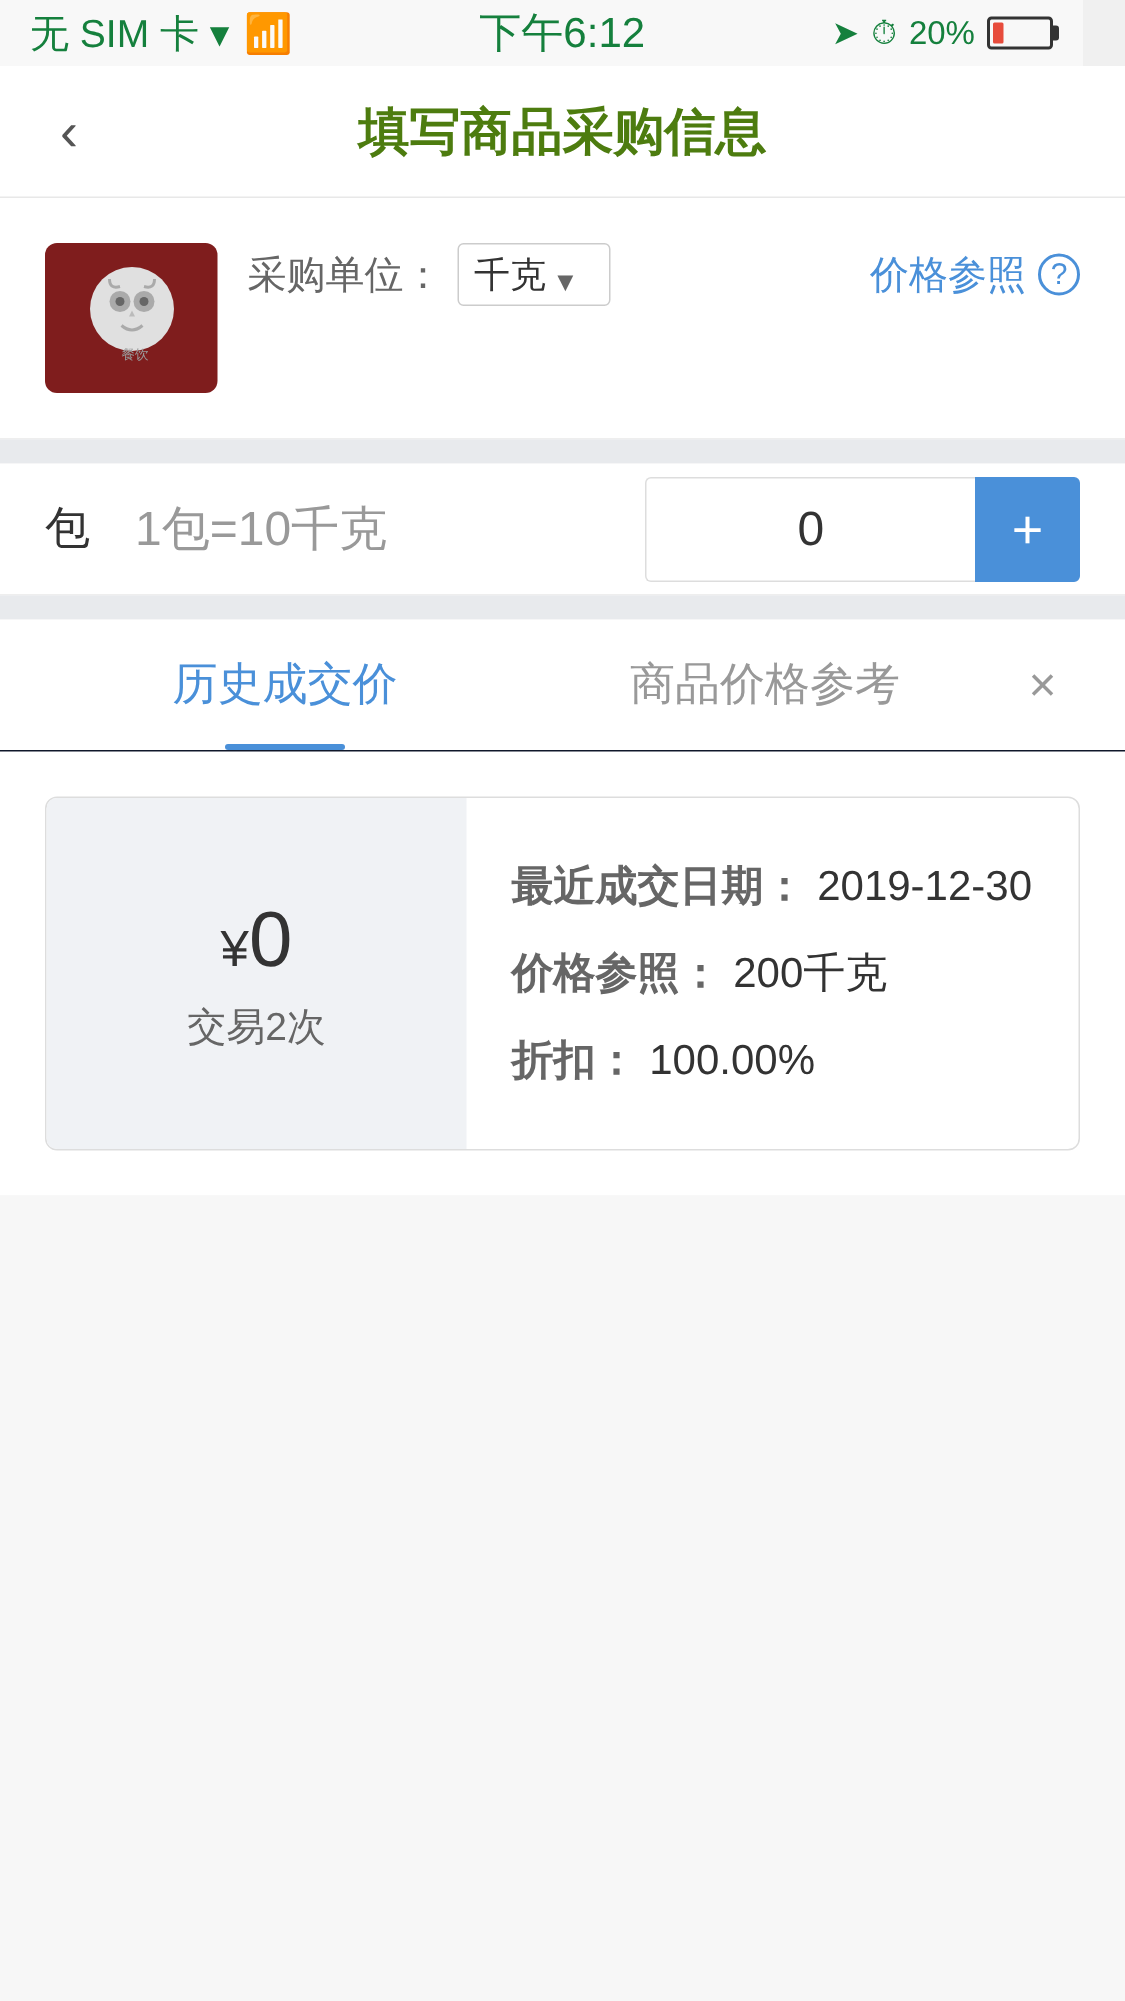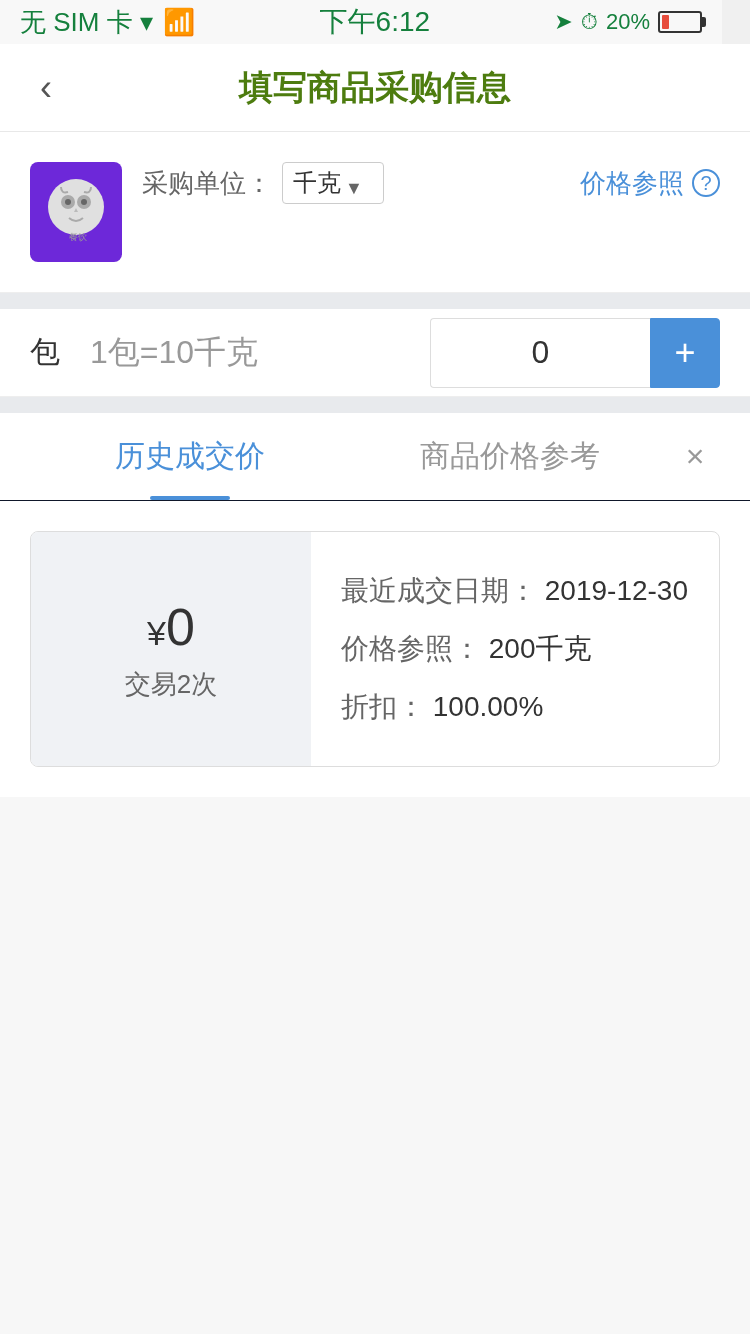--- a/index.html
+++ b/index.html
@@ -85,23 +85,23 @@
     .product-card {
       background: #fff;
       padding: 30px 30px 30px 30px;
       margin-top: 0;
       display: flex;
       align-items: flex-start;
       gap: 20px;
       border-bottom: 1px solid #eee;
     }
     .product-thumb {
-      width: 92px;
+      width: 115px;
       height: 100px;
-      background: #6d28d9;
+      background: #7f1d1d;
       border-radius: 8px;
       display: flex;
       align-items: center;
       justify-content: center;
       flex-shrink: 0;
       overflow: hidden;
     }
     .owl-icon {
       font-size: 48px;
       color: #aaa;
@@ -326,20 +326,21 @@
       display: flex;
       flex-direction: column;
       gap: 20px;
     }
     .tx-row {
       font-size: 28px;
       color: #333;
     }
     .tx-label {
       color: #666;
+      font-weight: bold;
     }
 
     
     .main-bg {
       background: #f7f7f7;
       min-height: 600px;
     }
   </style>
 </head>
 <body>

